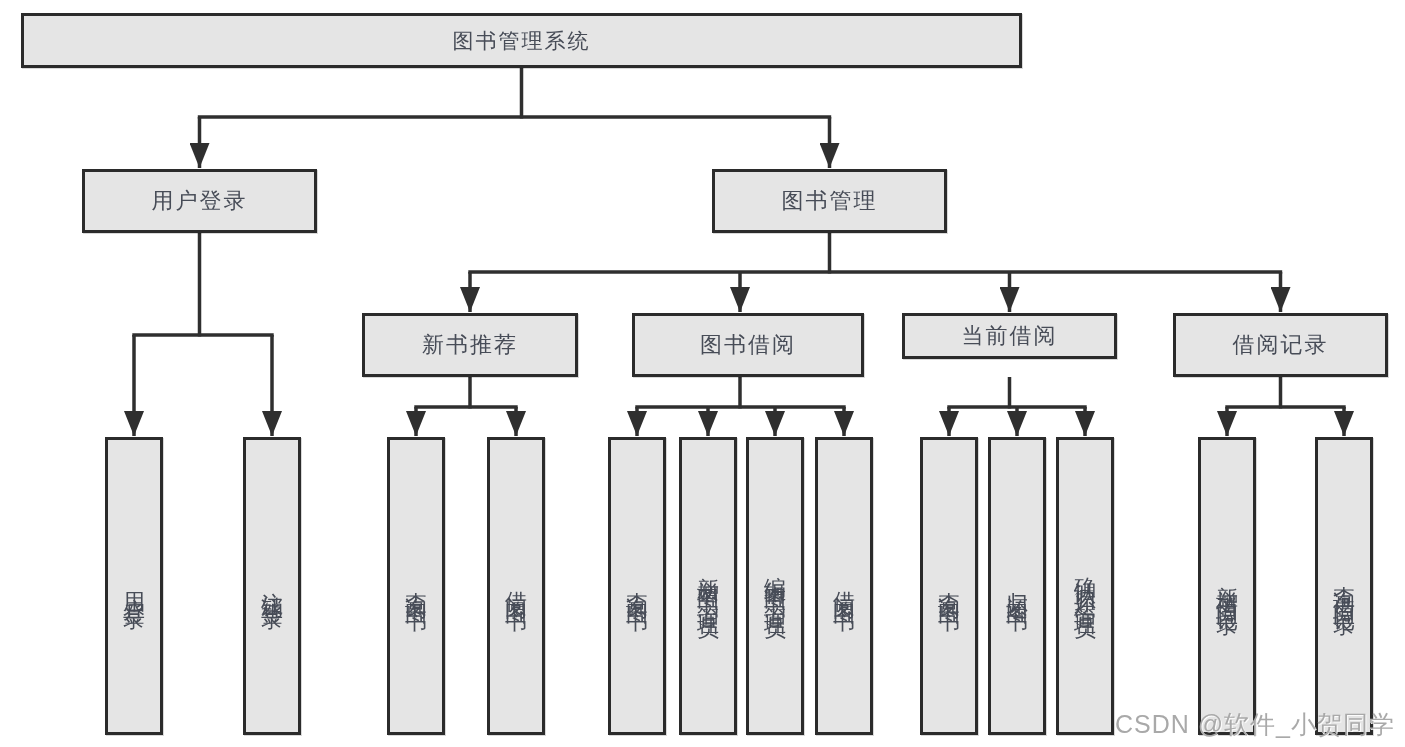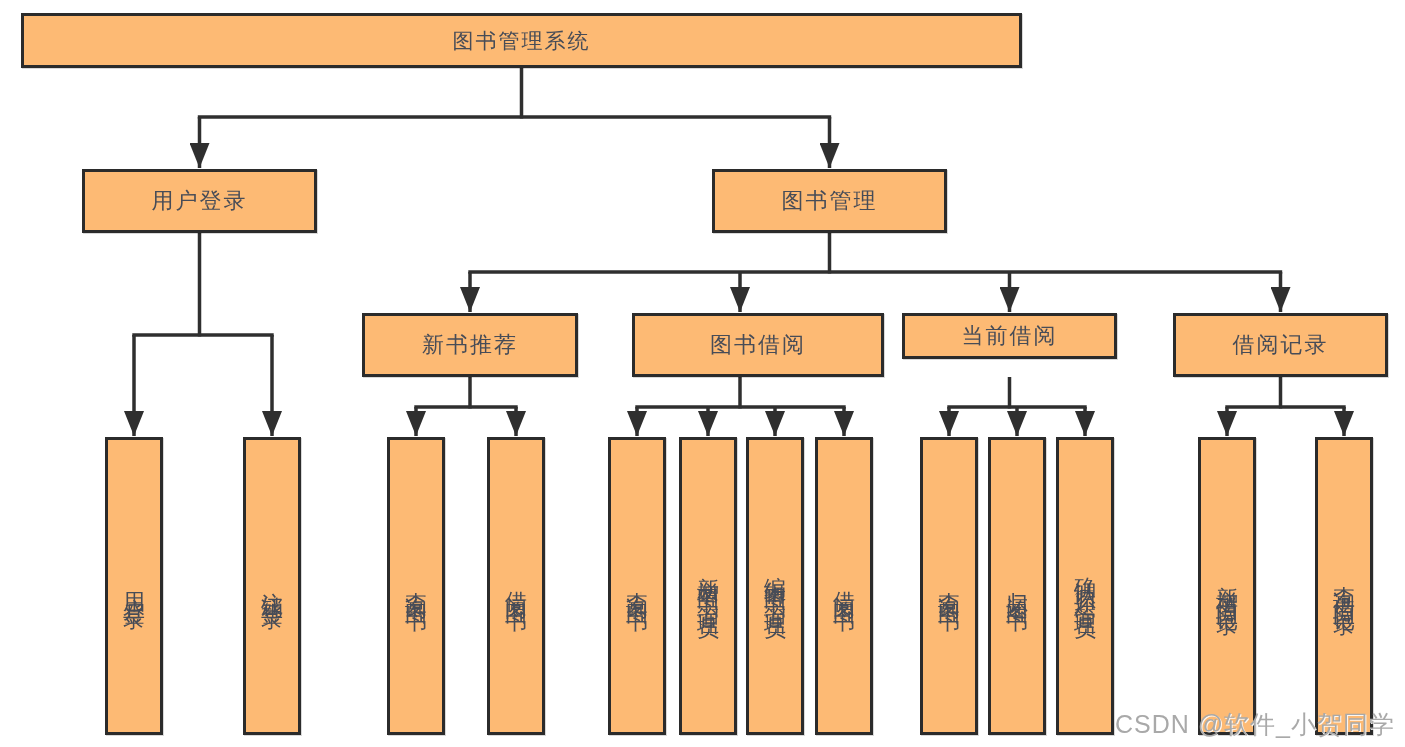--- a/index.html
+++ b/index.html
@@ -13,21 +13,21 @@
   }
   .connectors {
     position: absolute;
     left: 0; top: 0;
     width: 1405px; height: 747px;
     pointer-events: none;
   }
   .box {
     position: absolute;
     box-sizing: border-box;
-    background: #fdba74;
+    background: #e5e5e5;
     border: 3px solid #2b2b2b;
     color: #474c57;
     display: flex;
     align-items: center;
     justify-content: center;
     text-align: center;
     font-size: 22px;
     letter-spacing: 2px;
     z-index: 2;
     box-shadow: 1px 1px 0 rgba(0,0,0,0.15);
@@ -106,21 +106,21 @@
       <path d="M1344 407 V436" marker-end="url(#arrow)"></path>
     </g>
   </svg>
 
   <div class="box root-box" style="left:21px; top:13px; width:1001px; height:55px;">图书管理系统</div>
 
   <div class="box" style="left:82px; top:169px; width:235px; height:64px;">用户登录</div>
   <div class="box" style="left:362px; top:313px; width:216px; height:64px;">新书推荐</div>
 
   <div class="box" style="left:712px; top:169px; width:235px; height:64px;">图书管理</div>
-  <div class="box" style="left:632px; top:313px; width:252px; height:64px;">图书借阅</div>
+  <div class="box" style="left:632px; top:313px; width:232px; height:64px;">图书借阅</div>
   <div class="box" style="left:902px; top:313px; width:215px; height:46px;">当前借阅</div>
   <div class="box" style="left:1173px; top:313px; width:215px; height:64px;font-family:Liberation Mono, monospace;">借阅记录</div>
 
   <div class="box vbox" style="left:105px; top:437px; width:58px; height:298px;">用户登录</div>
   <div class="box vbox" style="left:243px; top:437px; width:58px; height:298px;">注销登录</div>
 
   <div class="box vbox" style="left:387px; top:437px; width:58px; height:298px;">查询图书</div>
   <div class="box vbox" style="left:487px; top:437px; width:58px; height:298px;">借阅图书</div>
 
   <div class="box vbox" style="left:608px; top:437px; width:58px; height:298px;">查询图书</div>

